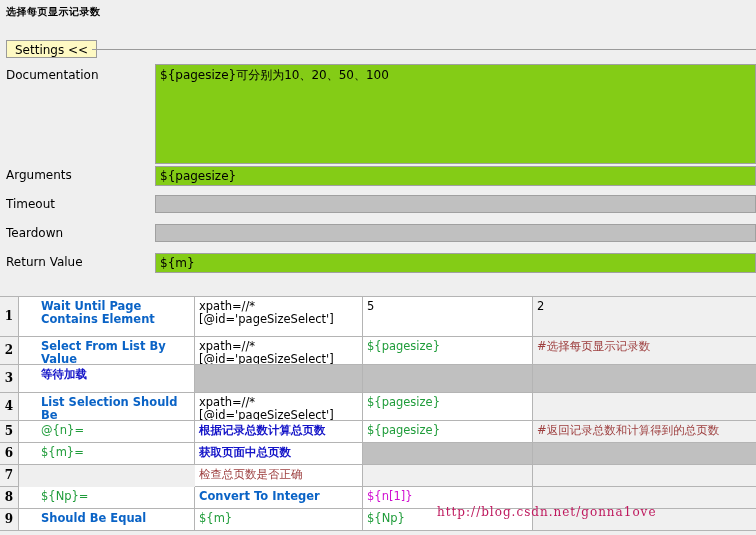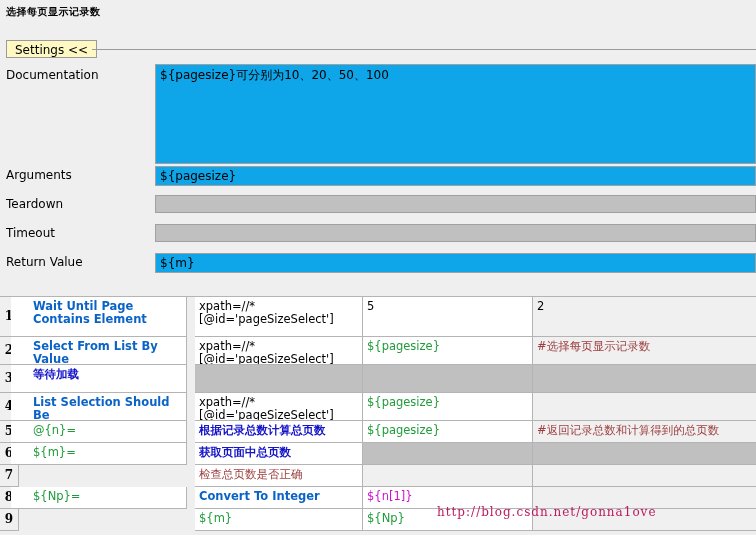--- a/index.html
+++ b/index.html
@@ -78,21 +78,21 @@
     color: #000;
     white-space: nowrap;
     text-align: right;
   }
   .field-box {
     position: absolute;
     left: 155px;
     right: 0px;
     box-sizing: border-box;
     border: 1px solid #a0a0a0;
-    background: #0ea5e9;
+    background: #84cc16;
     font-size: 12px;
     color: #000;
     padding: 2px 3px 0 4px;
     overflow: hidden;
     white-space: pre;
   }
   .field-box.disabled {
     background: #c0c0c0;
     color: #000;
   }
@@ -143,21 +143,21 @@
     text-align: center;
     font-weight: bold;
     font-family: "DejaVu Serif", "Liberation Serif", serif;
     font-size: 12px;
     color: #000;
     padding: 0;
     display: flex;
     align-items: center;
     justify-content: center;
   }
-  .c1 { left: 11px;  width: 176px; padding-left: 22px; }
+  .c1 { left: 19px;  width: 176px; padding-left: 22px; }
   .c2 { left: 195px; width: 168px; }
   .c3 { left: 363px; width: 170px; }
   .c4 { left: 533px; width: 223px; border-right: none; }
 
   .bg-white { background: #ffffff; }
   .bg-light { background: #f0f0f0; }
   .bg-gray  { background: #c0c0c0; }
 
   .kw       { color: #0a63c6; font-weight: bold; }
   .kw-cn    { color: #1414c8; font-weight: bold; font-family: Liberation Serif, serif; }
@@ -194,27 +194,27 @@
   <div class="field-row" id="row-doc">
     <div class="field-label">Documentation</div>
     <div class="field-box">${pagesize}可分别为10、20、50、100</div>
   </div>
 
   <div class="field-row" id="row-args">
     <div class="field-label">Arguments</div>
     <div class="field-box">${pagesize}</div>
   </div>
 
+  <div class="field-row" id="row-timeout">
+    <div class="field-label">Timeout</div>
+    <div class="field-box disabled"></div>
+  </div>
+
   <div class="field-row" id="row-teardown">
     <div class="field-label">Teardown</div>
-    <div class="field-box disabled"></div>
-  </div>
-
-  <div class="field-row" id="row-timeout">
-    <div class="field-label">Timeout</div>
     <div class="field-box disabled"></div>
   </div>
 
   <div class="field-row" id="row-return">
     <div class="field-label">Return Value</div>
     <div class="field-box">${m}</div>
   </div>
 
 </div>
 
@@ -278,20 +278,21 @@
   <div class="grow" style="height:22px">
     <div class="cell c-num">8</div>
     <div class="cell c1 bg-white var">${Np}=</div>
     <div class="cell c2 bg-white kw">Convert To Integer</div>
     <div class="cell c3 bg-white var-pink">${n[1]}</div>
     <div class="cell c4 bg-light plain"></div>
   </div>
 
   <div class="grow" style="height:22px">
     <div class="cell c-num">9</div>
+    <div class="cell c1 bg-white kw">Should Be Equal</div>
     <div class="cell c2 bg-white var">${m}</div>
     <div class="cell c3 bg-white var">${Np}</div>
     <div class="cell c4 bg-light plain"></div>
   </div>
 
 </div>
 
 <div id="watermark">http://blog.csdn.net/gonna1ove</div>
 
 </body></html>

